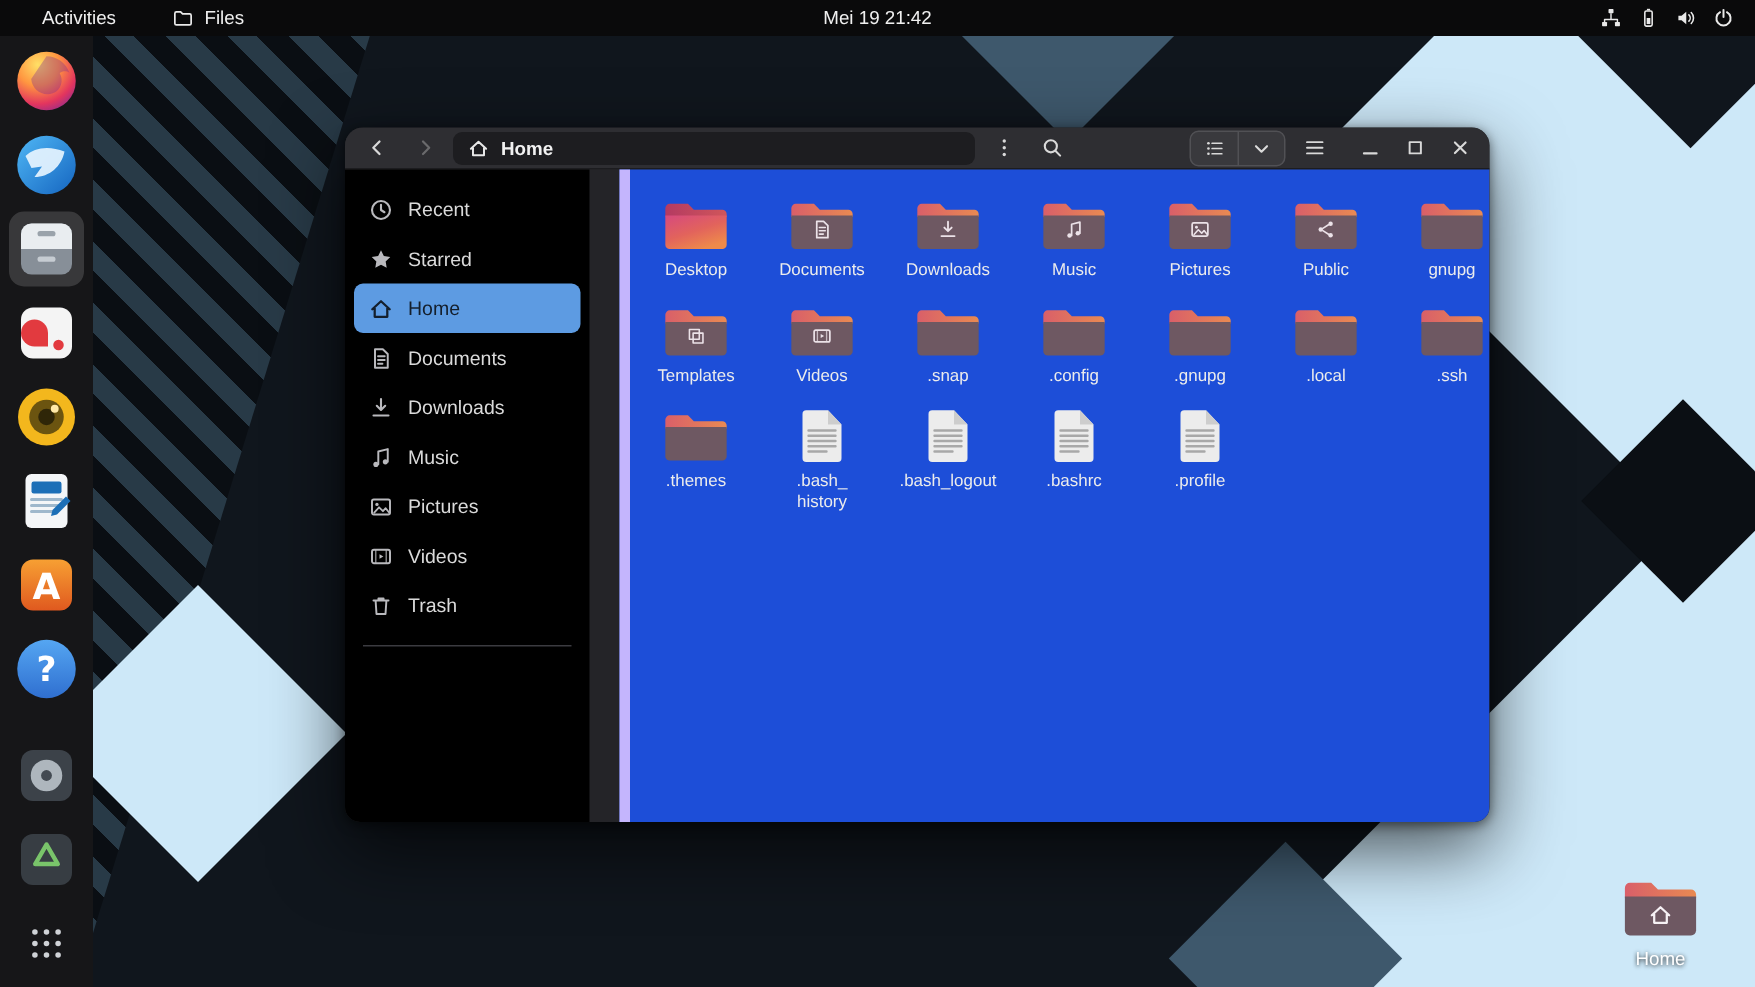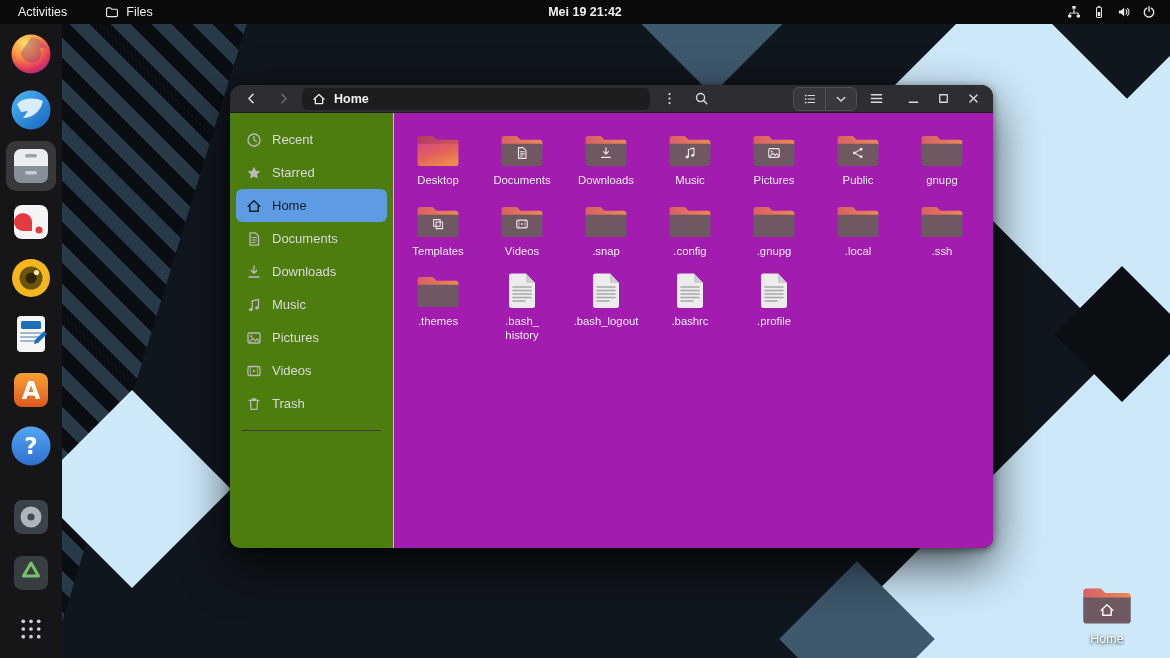--- a/index.html
+++ b/index.html
@@ -6,24 +6,24 @@
   html,body{width:1170px;height:658px;overflow:hidden;background:#000;
     font-family:"Liberation Sans","DejaVu Sans",sans-serif;color:#e8e8e8;}
   button{font:inherit;background:none;border:none;color:inherit;padding:0;cursor:default;}
   [data-icon]{display:inline-flex;}
   [data-icon] svg{width:100%;height:100%;display:block;}
   .stage{position:relative;width:1170px;height:658px;overflow:hidden;}
 
   
   .topbar{position:absolute;top:0;left:0;right:0;height:24px;background:#0a0a0b;
     display:flex;align-items:center;padding:0 10px;font-size:12.5px;color:#f0f0f0;z-index:60;}
-  .tb-left{display:flex;align-items:center;gap:26px;margin-left:2px;}
+  .tb-left{display:flex;align-items:center;gap:26px;margin-left:12px;}
   .tb-item{height:24px;display:flex;align-items:center;gap:7px;padding:0 6px;}
   .tb-appmenu .tb-ic{width:14px;height:14px;color:#eaeaea;}
-  .tb-clock{position:absolute;left:50%;transform:translateX(-50%);font-weight:bold;text-align:right;}
+  .tb-clock{position:absolute;left:50%;transform:translateX(-50%);font-weight:normal;text-align:right;}
   .tb-status{margin-left:auto;display:flex;align-items:center;gap:11px;padding-right:4px;}
   .tb-status .tb-ic{width:14px;height:14px;color:#e9e9e9;}
 
   
   .dock{position:absolute;left:0;top:24px;bottom:0;width:62px;background:rgba(23,23,26,.94);
     display:flex;flex-direction:column;align-items:center;padding:5px 0 4px;z-index:50;}
   .dock-list{display:flex;flex-direction:column;gap:6px;align-items:center;}
   .dock-item{width:50px;height:50px;display:flex;align-items:center;justify-content:center;border-radius:10px;}
   .dock-item.active{background:rgba(255,255,255,.15);}
   .dock-icon{width:44px;height:44px;}
@@ -66,29 +66,29 @@
   .pb-label{font-size:12.5px;font-weight:bold;}
   .hb-spacer{flex:1;}
   .split-btn{display:flex;border:1px solid #515155;border-radius:6px;overflow:hidden;background:#39393d;}
   .split-seg{width:31px;height:22px;display:flex;align-items:center;justify-content:center;color:#d9d9d9;}
   .split-seg + .split-seg{border-left:1px solid #515155;}
   .split-seg [data-icon]{width:14px;height:14px;}
   .wc-group{display:flex;gap:6px;margin-left:6px;}
   .wc{width:24px;height:22px;}
 
   .win-body{flex:1;display:flex;min-height:0;}
-  .sidebar{width:163px;background:#4d7c0f;padding:10px 6px;display:flex;flex-direction:column;flex:0 0 auto;}
+  .sidebar{width:163px;background:#000000;padding:10px 6px;display:flex;flex-direction:column;flex:0 0 auto;}
   .sb-item{display:flex;align-items:center;gap:10px;height:33px;padding:0 10px;border-radius:6px;
     color:#dadada;font-size:13px;}
   .sb-icon{width:16px;height:16px;color:#b9b9bd;flex:0 0 auto;}
   .sb-item.selected{background:var(--accent,#5d9be2);color:#141f2c;}
   .sb-item.selected .sb-icon{color:#141f2c;}
   .sb-sep{border-top:1px solid #3b3b40;margin:10px 6px 6px;}
 
-  .pane{flex:1;background:#a21caf;border-left:1px solid #c4b5fd;overflow:hidden;}
+  .pane{flex:1;background:#1d4ed8;border-left:7px solid #c4b5fd;overflow:hidden;margin-left:20px;}
   .grid{display:grid;grid-template-columns:repeat(7,84px);align-content:start;justify-content:start;
     padding:14px 4px 0 2px;row-gap:8px;}
   .file-item{display:flex;flex-direction:column;align-items:center;gap:5px;padding:2px 0;border-radius:6px;}
   .file-icon-wrap{position:relative;width:46px;height:40px;display:flex;align-items:flex-end;justify-content:center;}
   .main-icon{width:46px;height:37px;}
   .type-file .main-icon{width:30px;height:38px;}
   .emblem{position:absolute;left:50%;top:60%;transform:translate(-50%,-50%);width:14px;height:14px;
     color:#f3eaf0;opacity:.95;}
   .file-label{max-width:66px;font-size:11.3px;line-height:1.2;color:#ececec;text-align:center;word-break:break-word;}
 </style>

